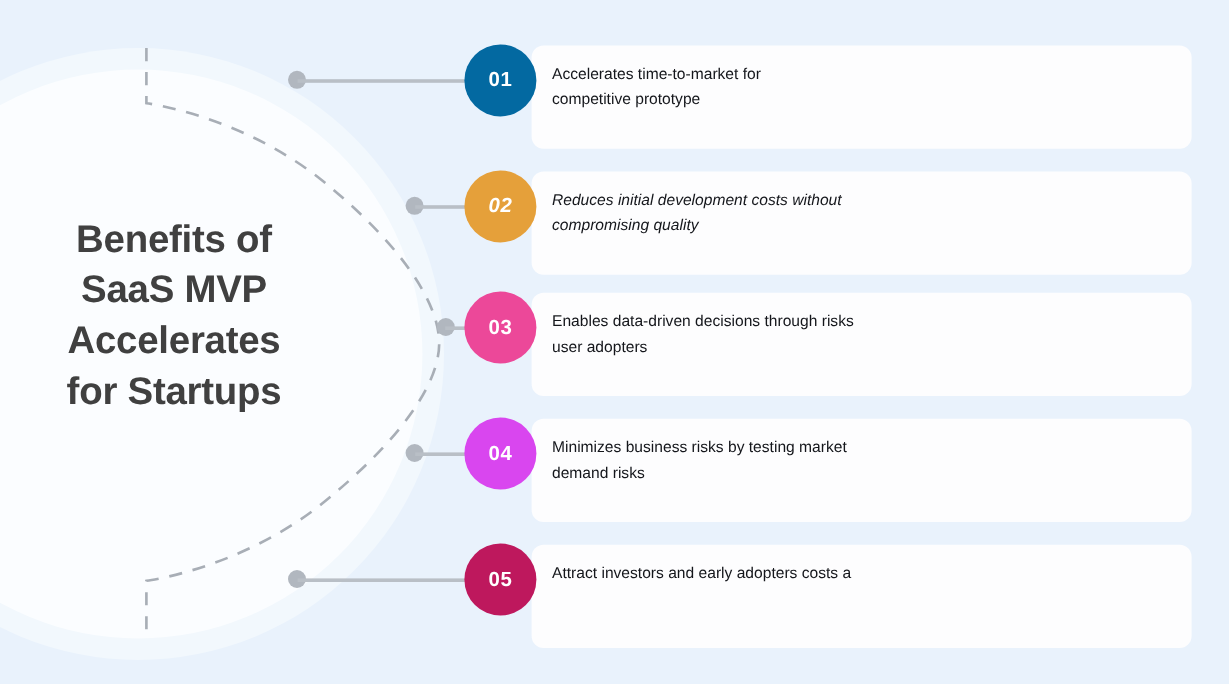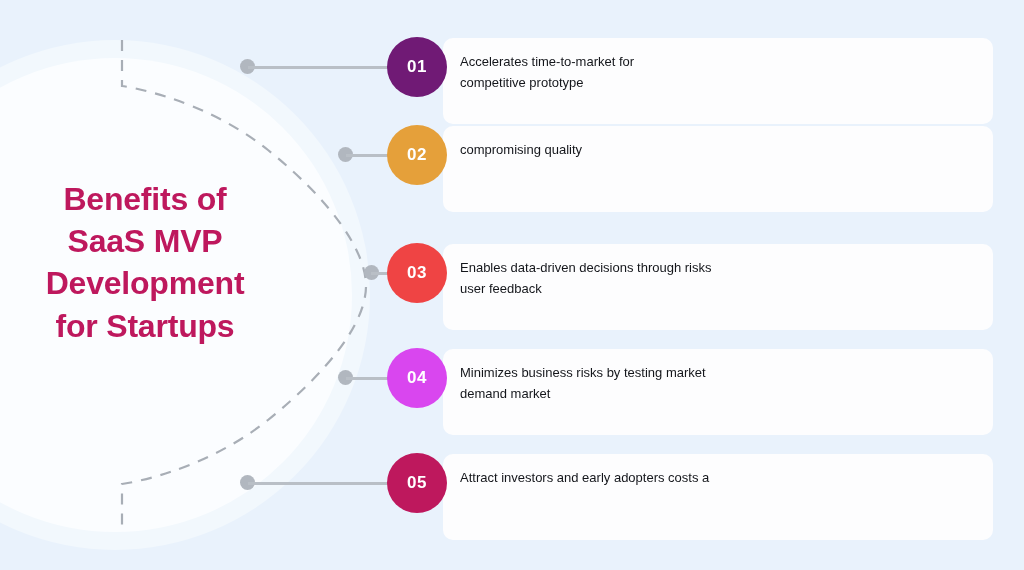--- a/index.html
+++ b/index.html
@@ -28,21 +28,21 @@
   }
 
   
   #arc { position:absolute; left:0; top:0; width:1024px; height:570px; pointer-events:none; }
 
   
   .title-block {
     position:absolute; left:10px; top:178px; width:270px;
     text-align:center;
     font-size:32px; font-weight:bold; line-height:1.32;
-    color:#be185d; letter-spacing:-0.2px;
+    color:#404040; letter-spacing:-0.2px;
   }
   .title-block div { white-space:nowrap; }
 
   
   .row {
     position:absolute; left:0; width:1024px; height:86px;
   }
   .card {
     position:absolute; left:443px; top:0; width:550px; height:86px;
     background:#fdfdfe; border-radius:10px;
@@ -76,62 +76,63 @@
   <div class="halo halo-inner"></div>
 
   <svg id="arc" viewBox="0 0 1024 570">
     <path d="M 122 40 L 122 86 C 122 86 200 96 268 150 C 330 200 366 250 366 286
              C 366 322 330 370 268 420 C 200 474 122 484 122 484 L 122 530" fill="none" stroke="#a8aeb6" stroke-width="2.2" stroke-dasharray="11 9" stroke-linecap="butt"></path>
   </svg>
 
   <div class="title-block">
     <div>Benefits of</div>
     <div>SaaS MVP</div>
-    <div>Development</div>
+    <div>Accelerates</div>
     <div>for Startups</div>
   </div>
 
   <div id="rows">
       <div class="row" style="top: 38px;">
         <div class="dot" style="left: 240px;"></div>
         <div class="connector" style="left: 248px; width: 145px;"></div>
         <div class="card"></div>
-        <div class="badge" style="background: #701a75;">01</div>
+        <div class="badge" style="background: #0369a1;">01</div>
         <div class="row-text">
           <span>Accelerates time-to-market for</span>
           <span>competitive prototype</span>
         </div>
       </div>
-      <div class="row" style="top: 126px;">
+      <div class="row" style="top: 143px; font-style: italic;">
         <div class="dot" style="left: 338px;"></div>
         <div class="connector" style="left: 346px; width: 47px;"></div>
         <div class="card"></div>
         <div class="badge" style="background: rgb(229, 160, 58);">02</div>
         <div class="row-text">
+          <span>Reduces initial development costs without</span>
           <span>compromising quality</span>
         </div>
       </div>
       <div class="row" style="top: 244px;">
         <div class="dot" style="left: 364px;"></div>
         <div class="connector" style="left: 371px; width: 22px;"></div>
         <div class="card"></div>
-        <div class="badge" style="background: #ef4444;">03</div>
+        <div class="badge" style="background: #ec4899;">03</div>
         <div class="row-text">
           <span>Enables data-driven decisions through risks</span>
-          <span>user feedback</span>
+          <span>user adopters</span>
         </div>
       </div>
       <div class="row" style="top: 349px;">
         <div class="dot" style="left: 338px;"></div>
         <div class="connector" style="left: 346px; width: 47px;"></div>
         <div class="card"></div>
         <div class="badge" style="background: #d946ef;">04</div>
         <div class="row-text">
           <span>Minimizes business risks by testing market</span>
-          <span>demand market</span>
+          <span>demand risks</span>
         </div>
       </div>
       <div class="row" style="top: 454px;">
         <div class="dot" style="left: 240px;"></div>
         <div class="connector" style="left: 248px; width: 145px;"></div>
         <div class="card"></div>
         <div class="badge" style="background: #be185d;">05</div>
         <div class="row-text">
           <span>Attract investors and early adopters costs a</span>
         </div>

